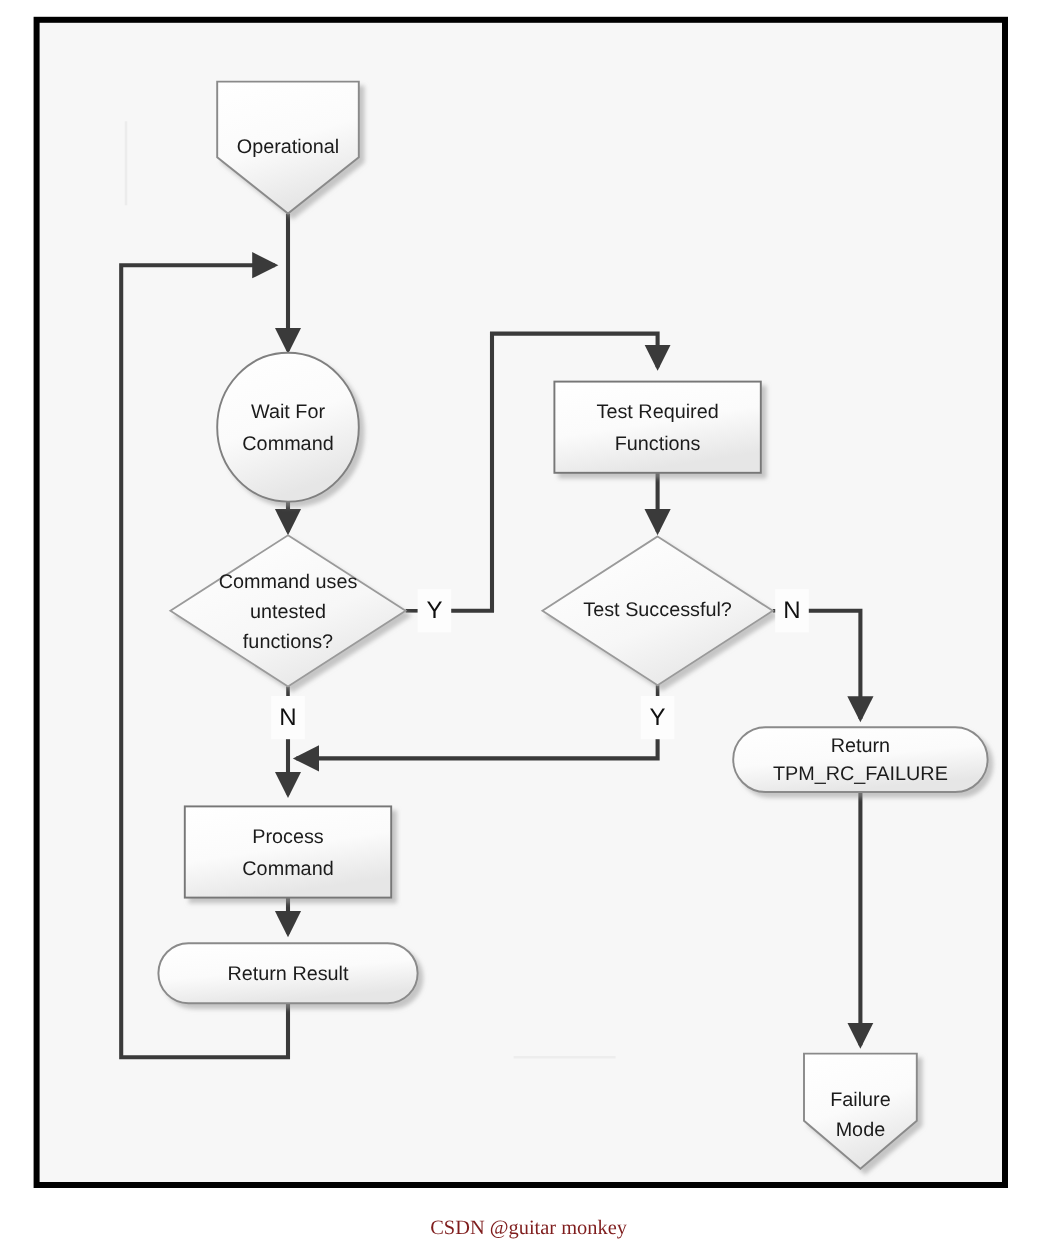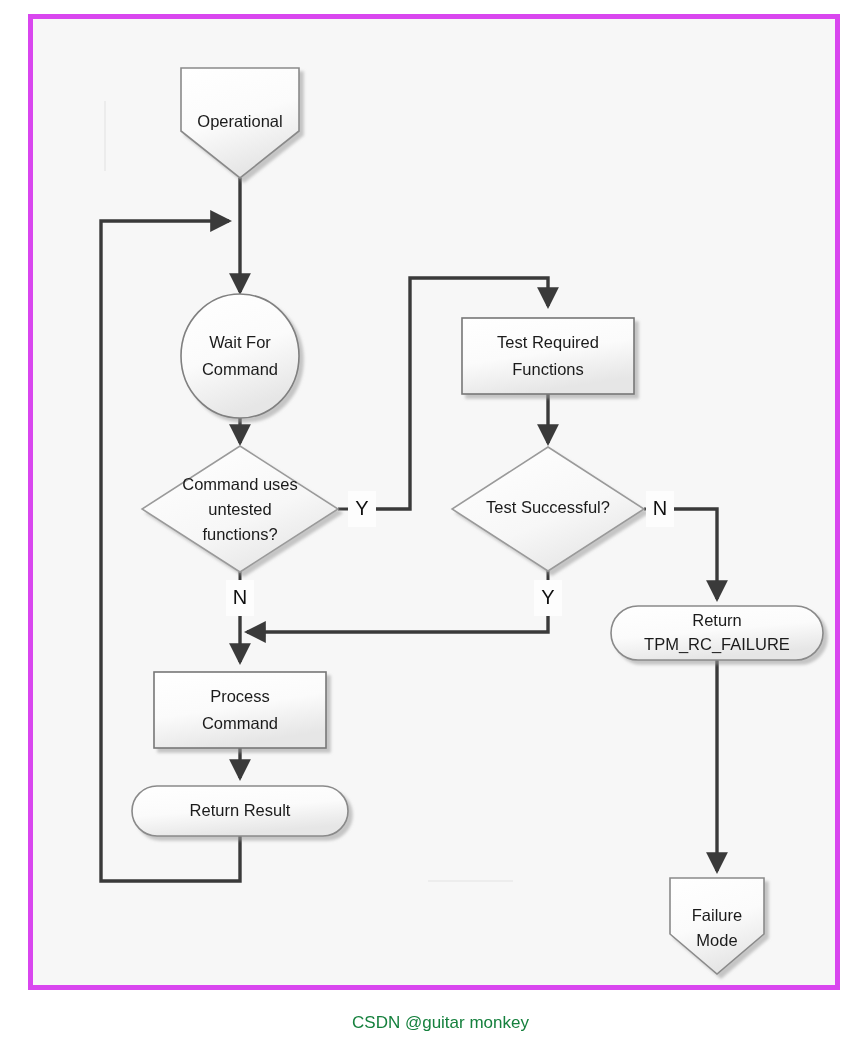--- a/index.html
+++ b/index.html
@@ -22,21 +22,21 @@
     height: 1045px;
     background: #ffffff;
   }
   
   #figure-frame {
     position: absolute;
     left: 28px;
     top: 14px;
     width: 812px;
     height: 976px;
-    border: 5px solid #d946ef;
+    border: 5px solid #000000;
     background: #f7f7f7;
     box-sizing: border-box;
   }
   #canvas {
     position: absolute;
     left: 0; top: 0;
     width: 802px;
     height: 966px;
     overflow: hidden;
   }
@@ -61,23 +61,23 @@
   }
   #caption-title {
     font-family: "Liberation Sans", sans-serif;
     font-weight: bold;
     font-size: 22px;
     color: #000000;
     letter-spacing: 0px;
     white-space: nowrap;
   }
   #watermark {
-    font-family: Liberation Sans, sans-serif;
+    font-family: Liberation Serif, serif;
     font-size: 17px;
-    color: #15803d;
+    color: #7f1d1d;
     margin-left: 16px;
     white-space: nowrap;
   }
   .node-text {
     font-family: "Liberation Sans", sans-serif;
     font-size: 16.5px;
     fill: #1b1b1b;
     text-anchor: middle;
     dominant-baseline: middle;
   }

